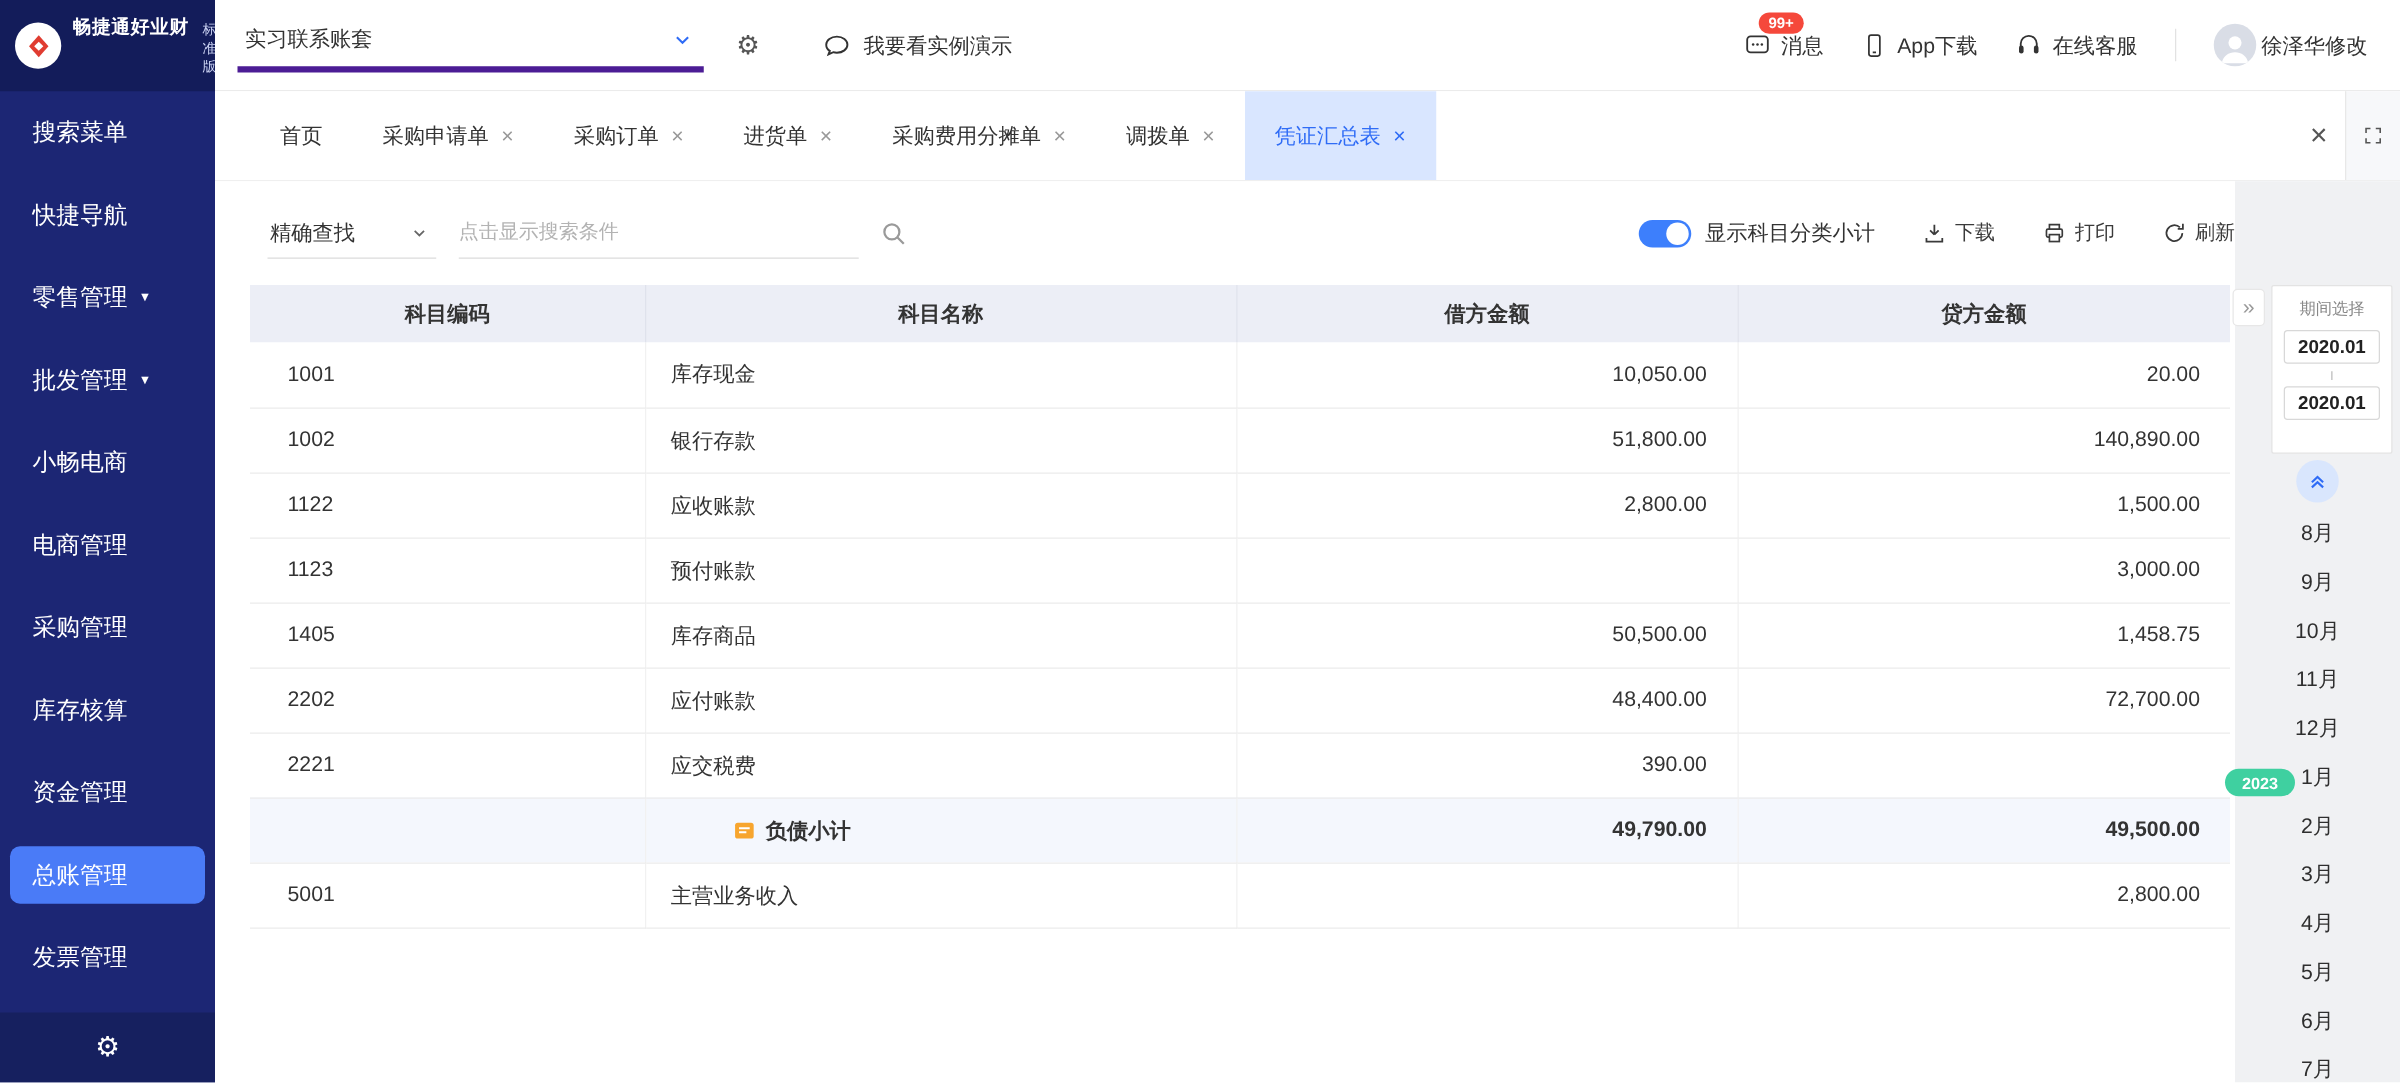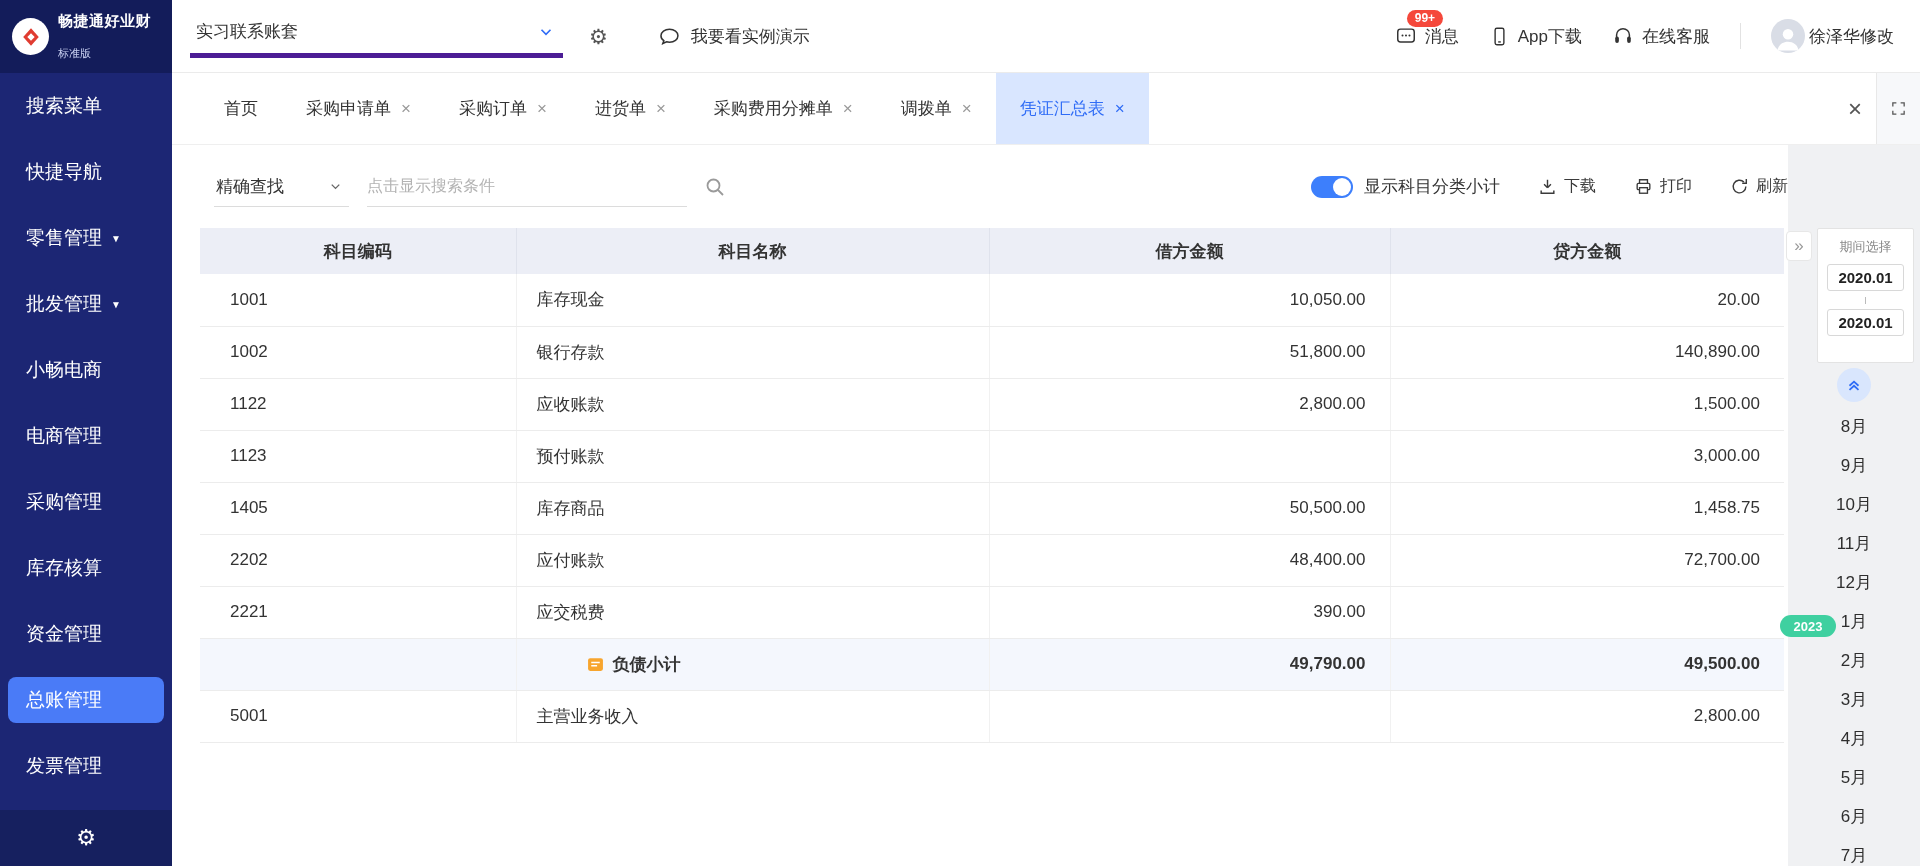--- a/index.html
+++ b/index.html
@@ -7,21 +7,21 @@
   body {
     font-family:"Liberation Sans","DejaVu Sans",sans-serif;
     color:#333; background:#fff; display:flex; font-size:17px;
   }
   svg { display:block; }
 
   
   .sidebar { width:172px; background:#1c2674; display:flex; flex-direction:column; flex-shrink:0; }
   .logo-area { height:73px; background:#131c5a; display:flex; align-items:center; padding:0 12px; gap:9px; flex-shrink:0; }
   .logo-icon { width:37px; height:37px; border-radius:50%; background:#fff; display:flex; align-items:center; justify-content:center; flex-shrink:0; }
-  .brand-box { display:flex; flex-direction:column;gap:11px; }
+  .brand-box { display:flex; flex-direction:row;gap:11px; }
   .brand { color:#fff; font-size:15px; font-weight:bold; letter-spacing:.5px; white-space:nowrap; }
   .edition { color:#c9d1f2; font-size:11px; margin-top:4px; }
   .menu { flex:1; overflow:hidden; }
   .menu-item { height:66px; display:flex; align-items:center; padding-left:26px; gap:9px; color:#fff; font-size:19px; cursor:pointer; position:relative; white-space:nowrap; }
   .menu-item .arrow { font-size:10px; position:relative; z-index:1; }
   .menu-item.active::before { content:""; position:absolute; left:8px; right:8px; top:10px; bottom:10px; background:#4a7bf7; border-radius:8px; }
   .menu-item > span { position:relative; z-index:1; }
   .sidebar-footer { height:56px; background:#16205f; display:flex; align-items:center; justify-content:center; flex-shrink:0; }
   .gear-glyph { font-size:22px; color:#fff; cursor:pointer; line-height:1; }
 

